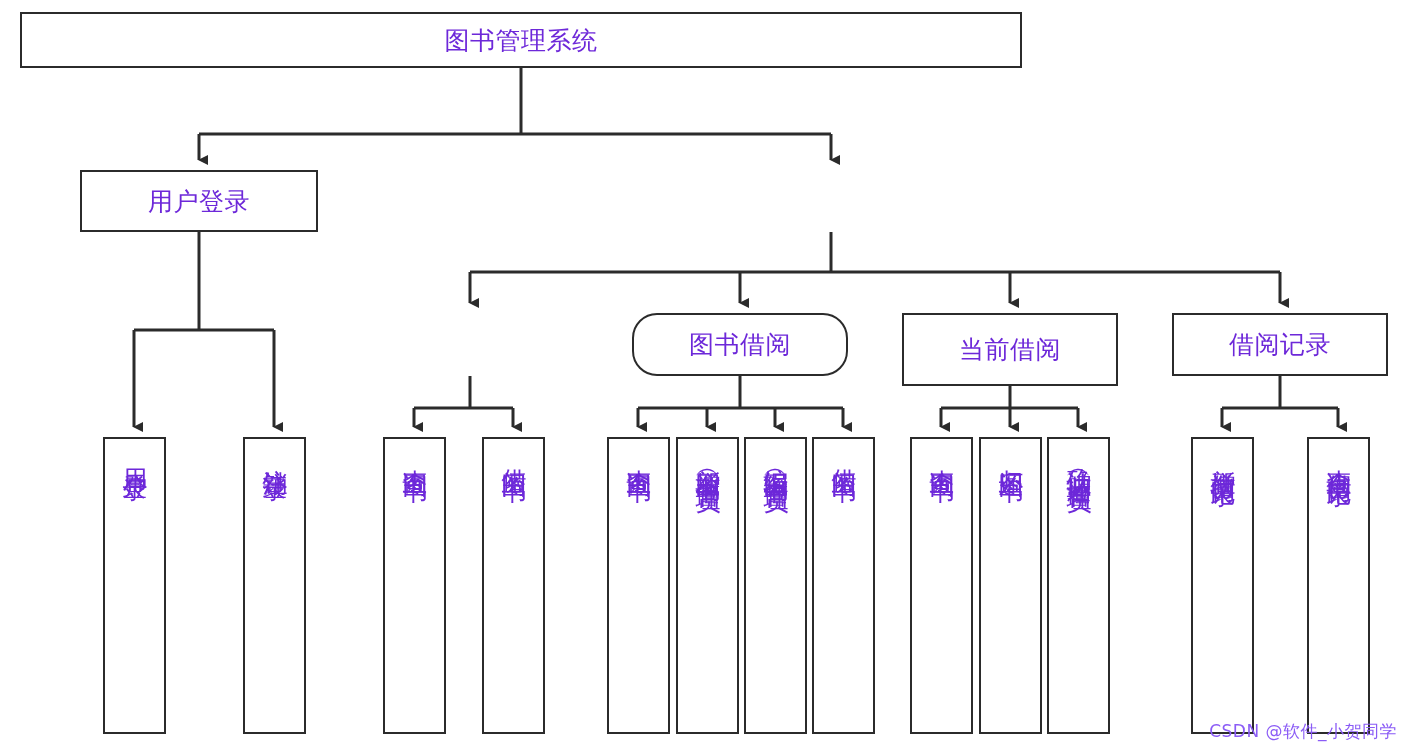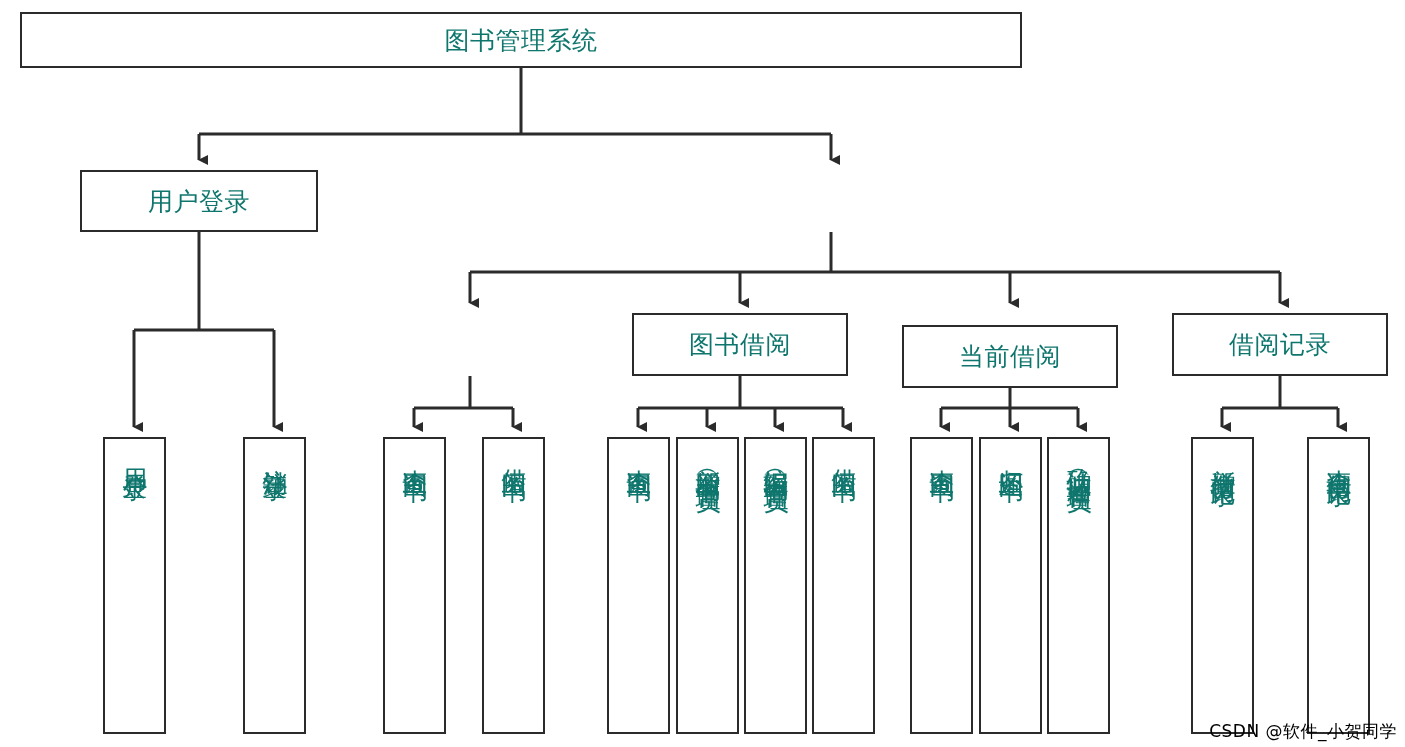--- a/index.html
+++ b/index.html
@@ -26,21 +26,21 @@
     pointer-events: none;
   }
   .node {
     position: absolute;
     box-sizing: border-box;
     border: 2.5px solid #2b2b2b;
     background: #ffffff;
     display: flex;
     align-items: center;
     justify-content: center;
-    color: #0f766e;
+    color: #6d28d9;
   }
   .node .label {
     text-align: center;
     line-height: 1.08;
     letter-spacing: 0.5px;
   }
   
   .node.h .label {
     font-size: 25px;
     white-space: nowrap;
@@ -58,21 +58,21 @@
     line-height: 1.12;
     letter-spacing: 3px;
     white-space: nowrap;
     max-height: 100%;
   }
   .watermark {
     position: absolute;
     right: 8px;
     bottom: 4px;
     font-size: 17px;
-    color: #000000;
+    color: #8b5cf6;
     letter-spacing: 0.5px;
     white-space: nowrap;
     user-select: none;
     margin-top: 37px;
   }
 </style>
 </head>
 <body>
 
 <div id="canvas">
@@ -128,24 +128,24 @@
   </svg>
 
   <div class="node h" style="left:20px; top:12px; width:1002px; height:56px;">
     <span class="label">图书管理系统</span>
   </div>
 
   <div class="node h" style="left:80px; top:170px; width:238px; height:62px;">
     <span class="label">用户登录</span>
   </div>
 
-  <div class="node h" style="left:632px; top:313px; width:216px; height:63px;">
+  <div class="node h" style="left:632px; top:313px; width:216px; height:63px;border-radius:25px;">
     <span class="label">图书借阅</span>
   </div>
-  <div class="node h" style="left:902px; top:313px; width:216px; height:63px;margin-top:12px;">
+  <div class="node h" style="left:902px; top:313px; width:216px; height:73px;">
     <span class="label">当前借阅</span>
   </div>
   <div class="node h" style="left:1172px; top:313px; width:216px; height:63px;">
     <span class="label">借阅记录</span>
   </div>
 
   <div class="node v" style="left:103px; top:437px; width:63px; height:297px;">
     <span class="label">用户登录</span>
   </div>
   <div class="node v" style="left:243px; top:437px; width:63px; height:297px;">

